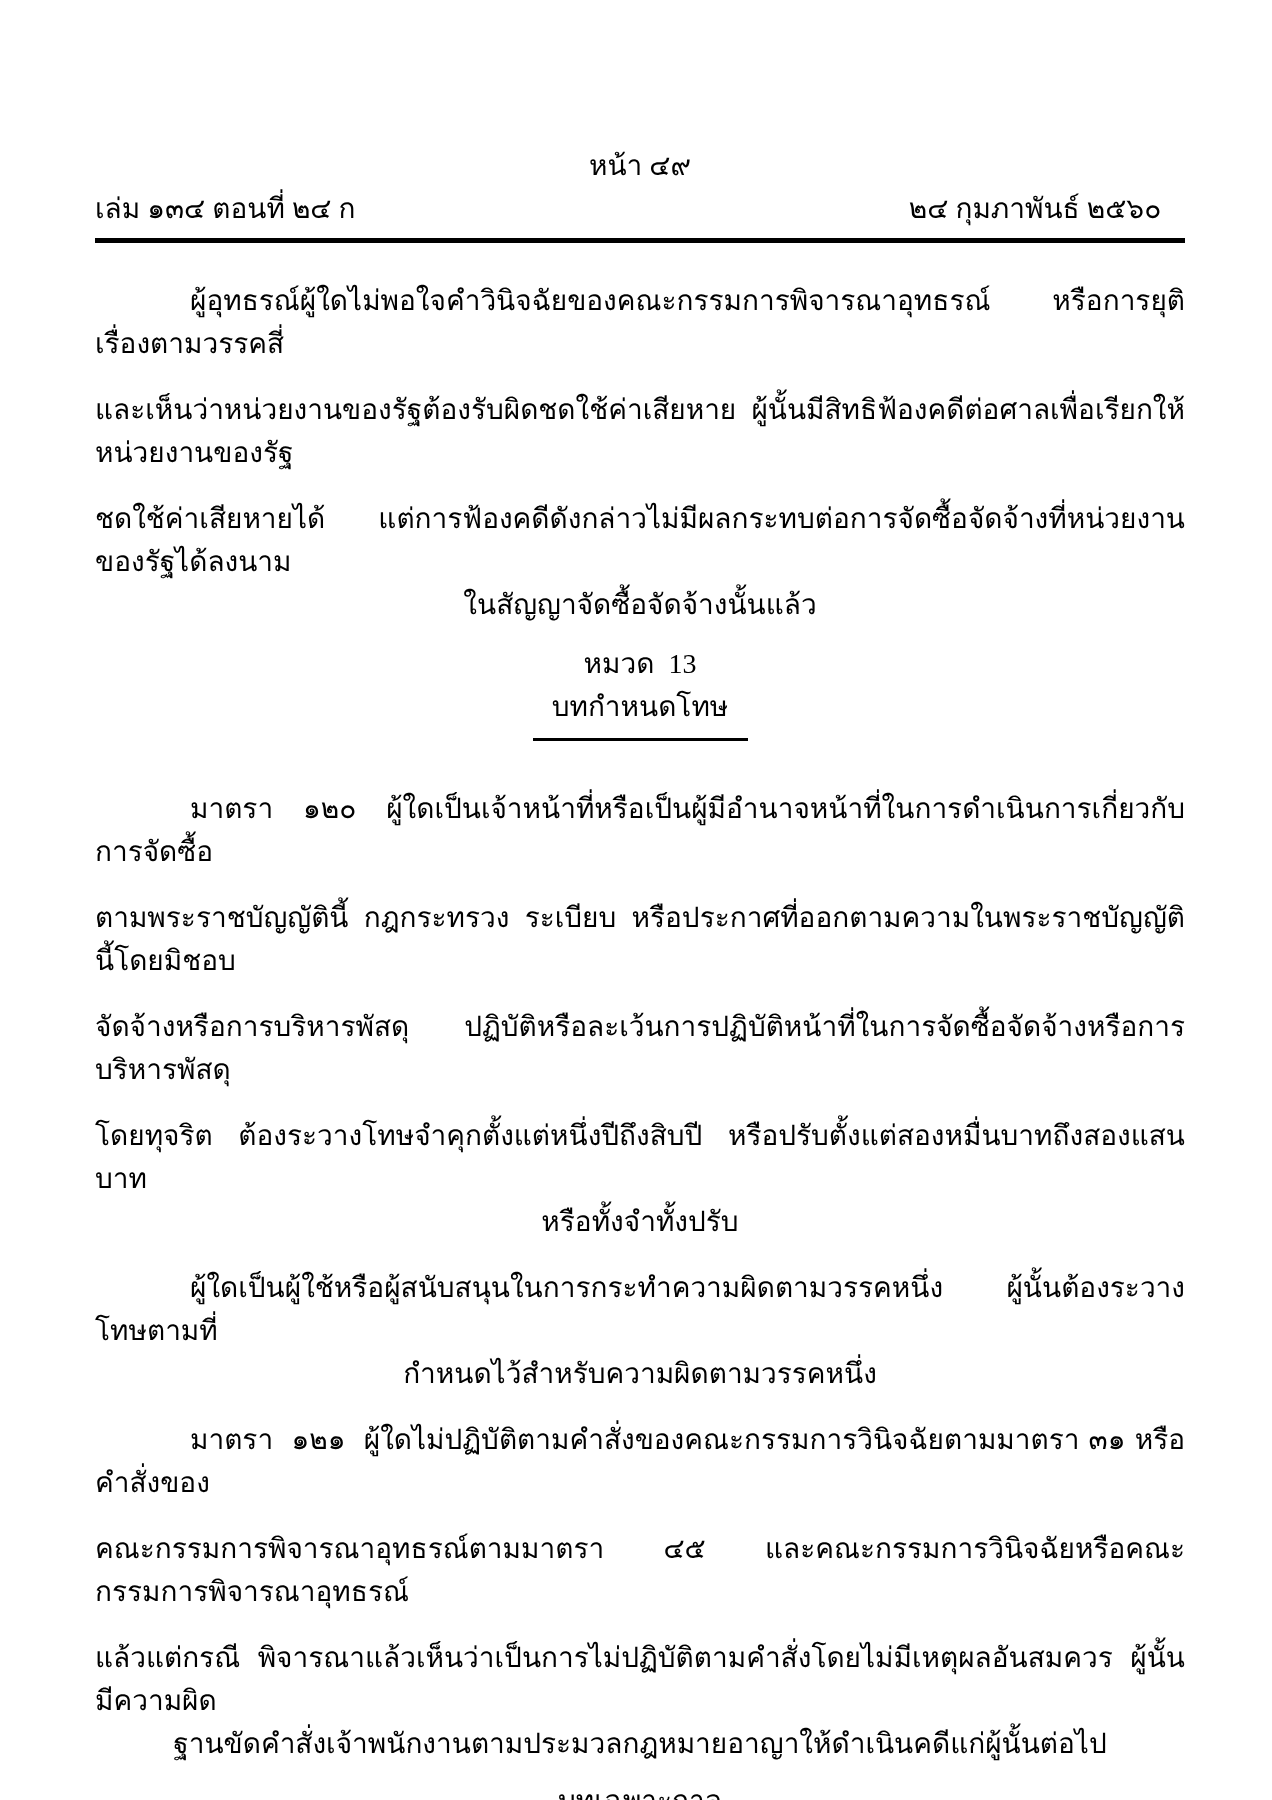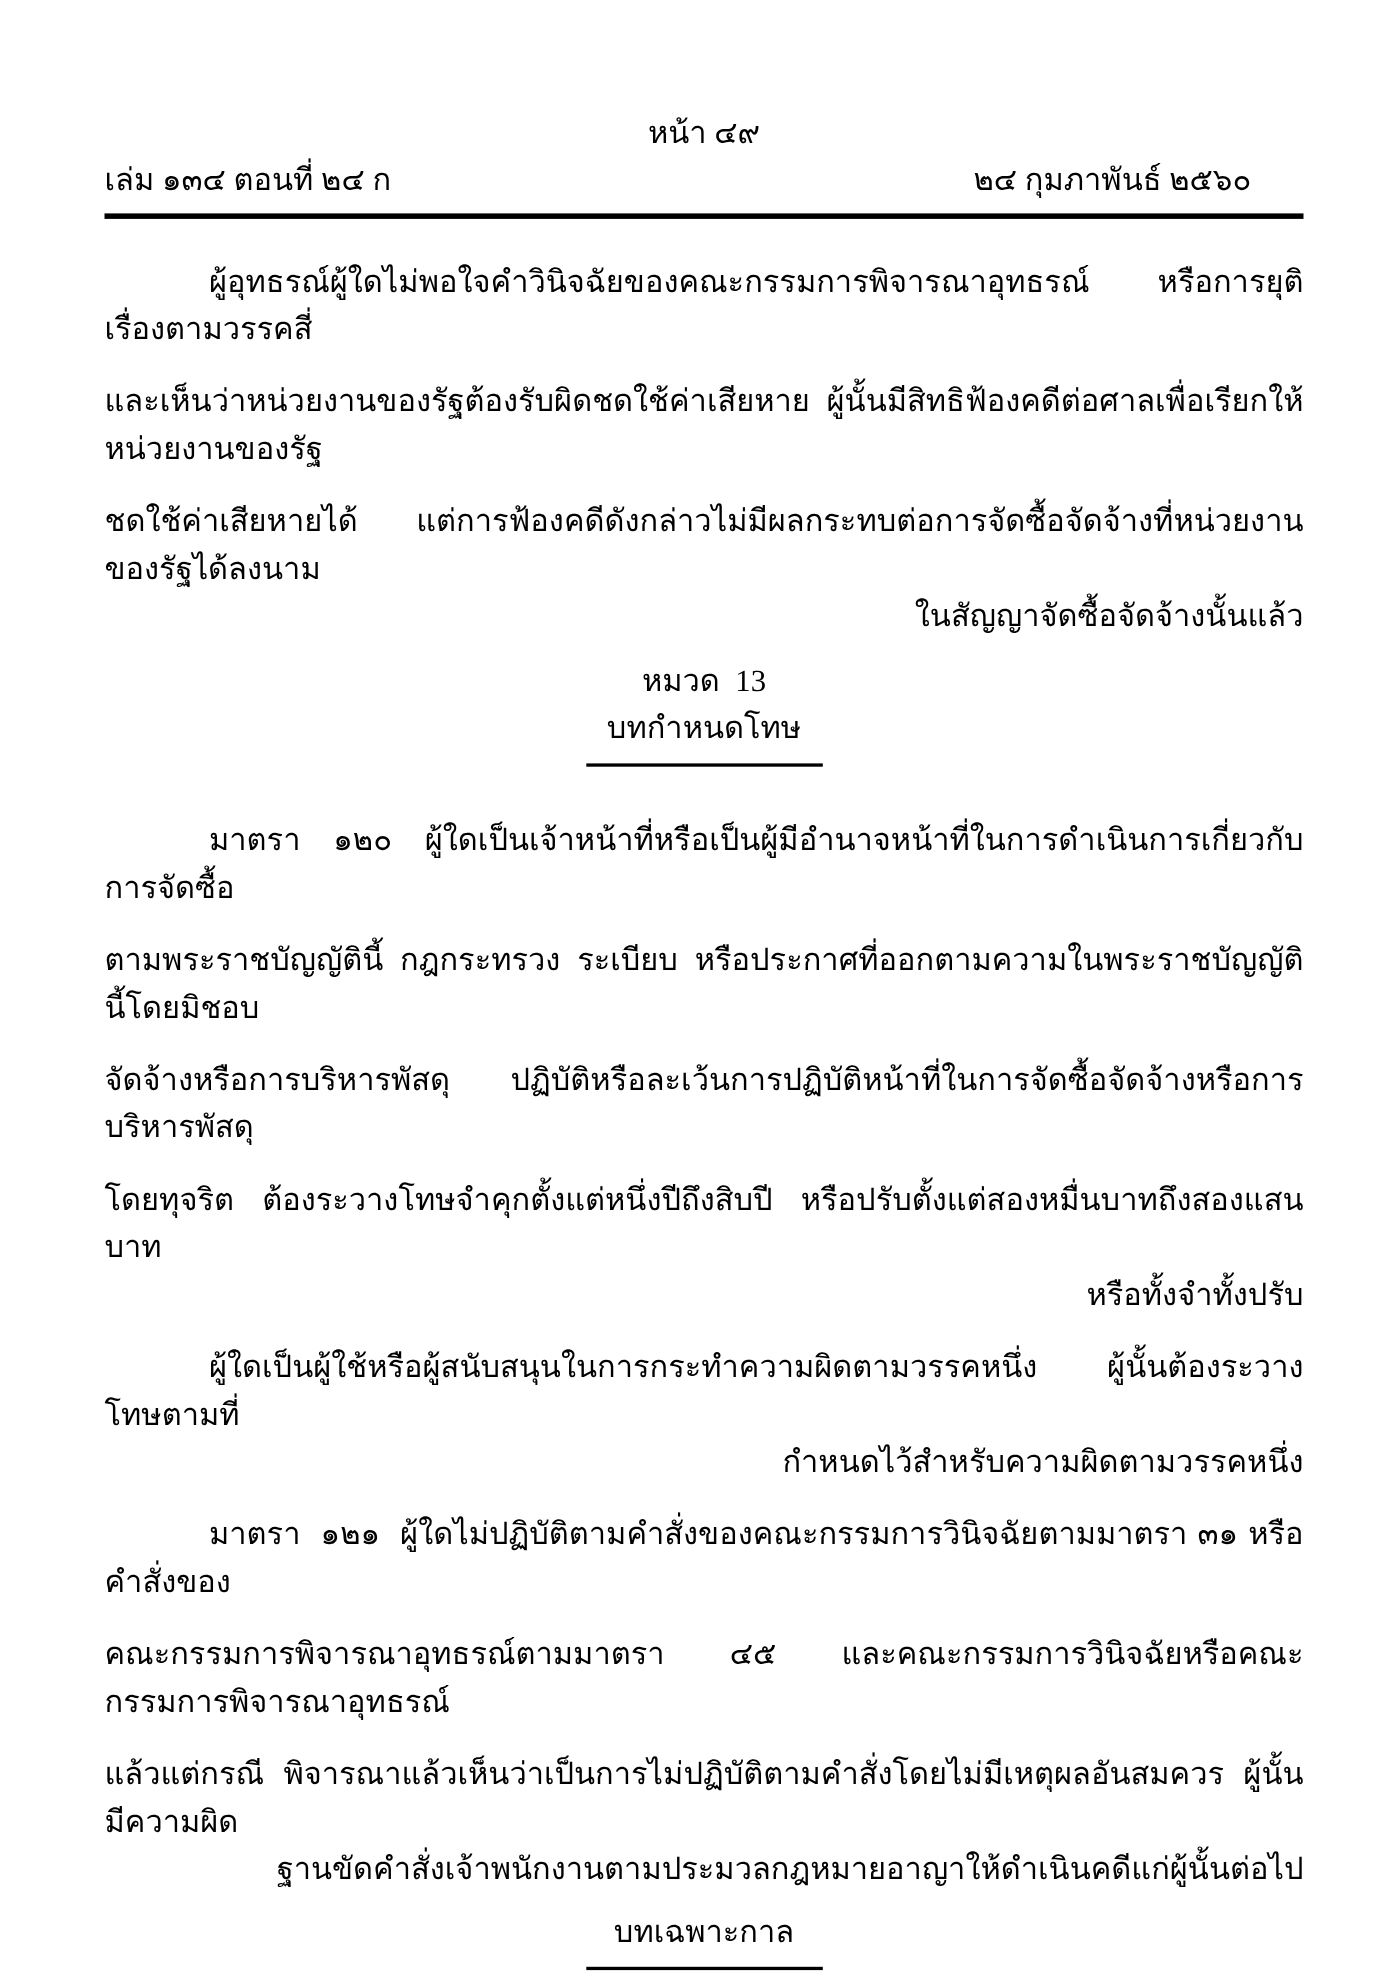--- a/index.html
+++ b/index.html
@@ -20,41 +20,42 @@
   .page {
     box-sizing: border-box;
     width: 1272px;
     height: 1800px;
     padding: 100px 87px 0 95px;
   }
   
   .page-number {
     text-align: center;
     white-space: pre-wrap;
+    margin-top: 44px;
   }
   .header-row {
     display: flex;
     justify-content: space-between;
     align-items: baseline;
     white-space: pre-wrap;
     gap: 40px;
   }
   .header-row .h-center { text-align: center; flex: 1; }
   .header-row .h-left   { text-align: left;  min-width: 300px; }
-  .header-row .h-right  { text-align: left; min-width: 300px; }
+  .header-row .h-right  { text-align: center; min-width: 300px; }
   .header-rule {
     margin-top: 8px;
     border: 0;
     border-top: 5px solid #000;
     height: 0;
   }
   
   .line {
     white-space: pre-wrap;
-    text-align: right;
+    text-align: center;
   }
   .fill {
     text-align: justify;
     text-align-last: justify;
     margin-top: 23px;
   }
   .indent { text-indent: 95px; }
   .para { margin: 0; }
   .intro   { margin-top: 36px; }
   .chapter { margin-top: 16px; }

